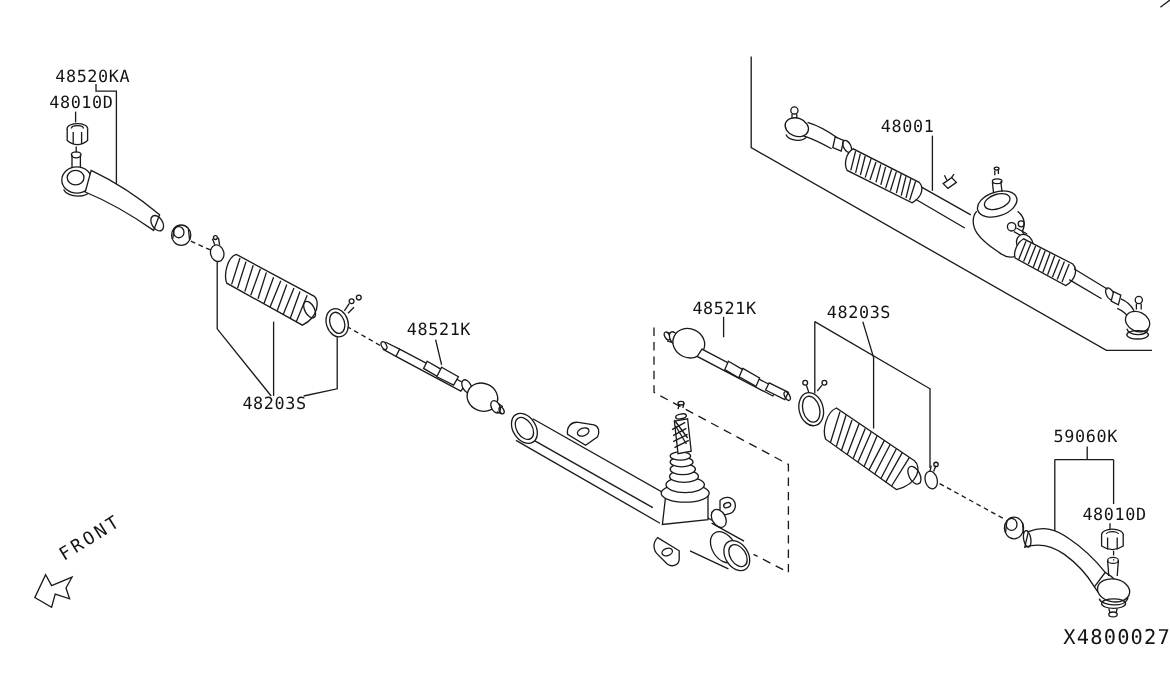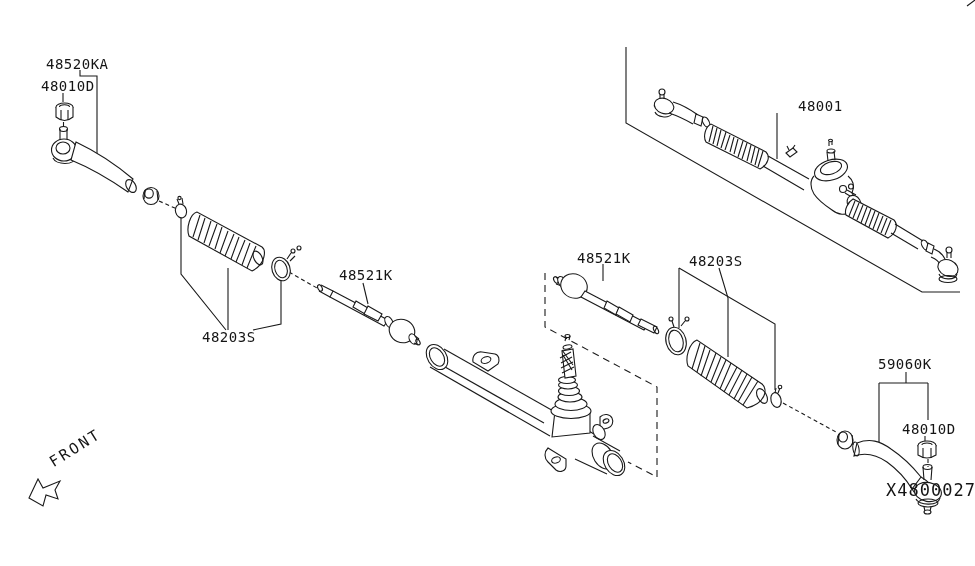--- a/index.html
+++ b/index.html
@@ -281,21 +281,21 @@
 
   <g>
     <path class="fw" d="M29,498 L38,479 L43,488 L60,481 L55,490 L58,499 L46,495 L43,506 Z"></path>
   </g>
 </svg>
 
   <div class="lbl" style="left:46px;top:57px">48520KA</div>
   <div class="lbl" style="left:41px;top:79px">48010D</div>
   <div class="lbl" style="left:202px;top:330px">48203S</div>
   <div class="lbl" style="left:339px;top:268px">48521K</div>
-  <div class="lbl" style="left:798px;top:99px">48001</div>
+  <div class="lbl" style="left:734px;top:99px">48001</div>
   <div class="lbl" style="left:577px;top:251px">48521K</div>
   <div class="lbl" style="left:689px;top:254px">48203S</div>
   <div class="lbl" style="left:878px;top:357px">59060K</div>
   <div class="lbl" style="left:902px;top:422px">48010D</div>
 
   <div class="lbl front" style="left:55px;top:455px">FRONT</div>
-  <div class="lbl code" style="left:886px;top:482px">X4800027</div>
+  <div class="lbl code" style="left:886px;top:524px">X4800027</div>
 </div>
 
 </body></html>

